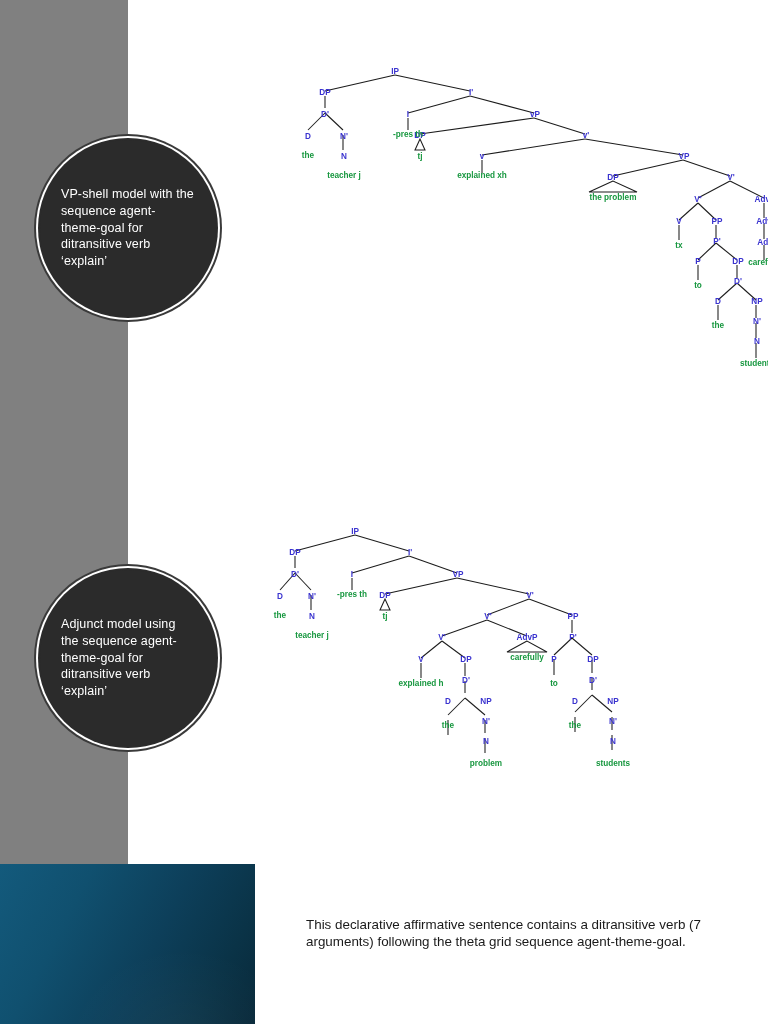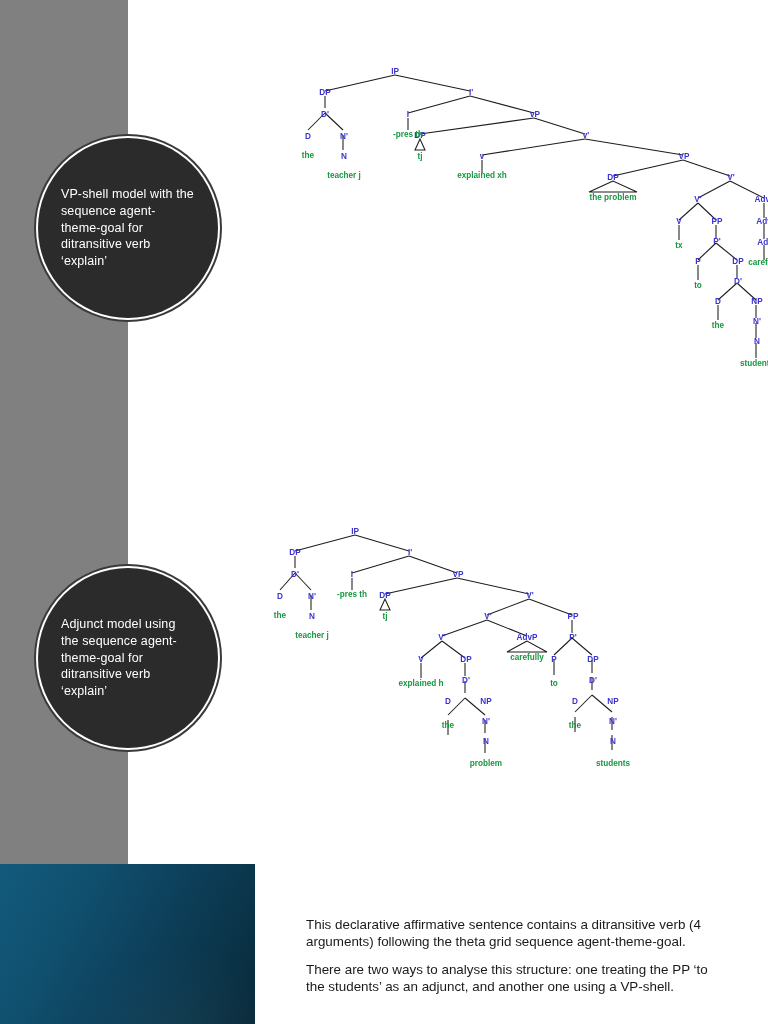--- a/index.html
+++ b/index.html
@@ -342,15 +342,14 @@
     <text class="tm" x="299" y="168">to</text>
     <text class="tm" x="193" y="210">the</text>
     <text class="tm" x="320" y="210">the</text>
     <text class="tm" x="231" y="248">problem</text>
     <text class="tm" x="358" y="248">students</text>
   </g>
 </svg>
 </div>
 
 <div class="body-copy">
-  <p>This declarative affirmative sentence contains a ditransitive verb (4 arguments) following the theta grid sequence agent-theme-goal.</p>
-  <p>There are two ways to analyse this structure: one treating the PP ‘to the students’ as an adjunct, and another one using a VP-shell.</p>
+  <p>This declarative affirmative sentence contains a ditransitive verb (7 arguments) following the theta grid sequence agent-theme-goal.</p>
 </div>
 
 </body></html>

